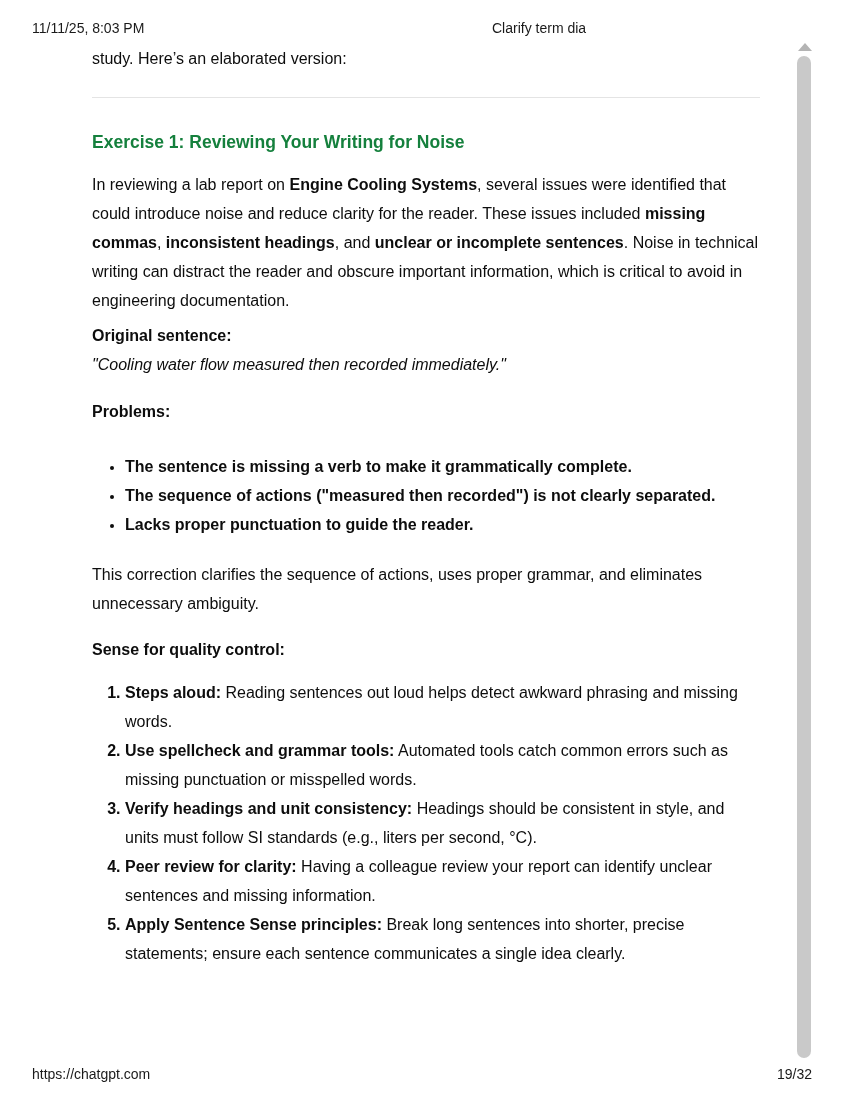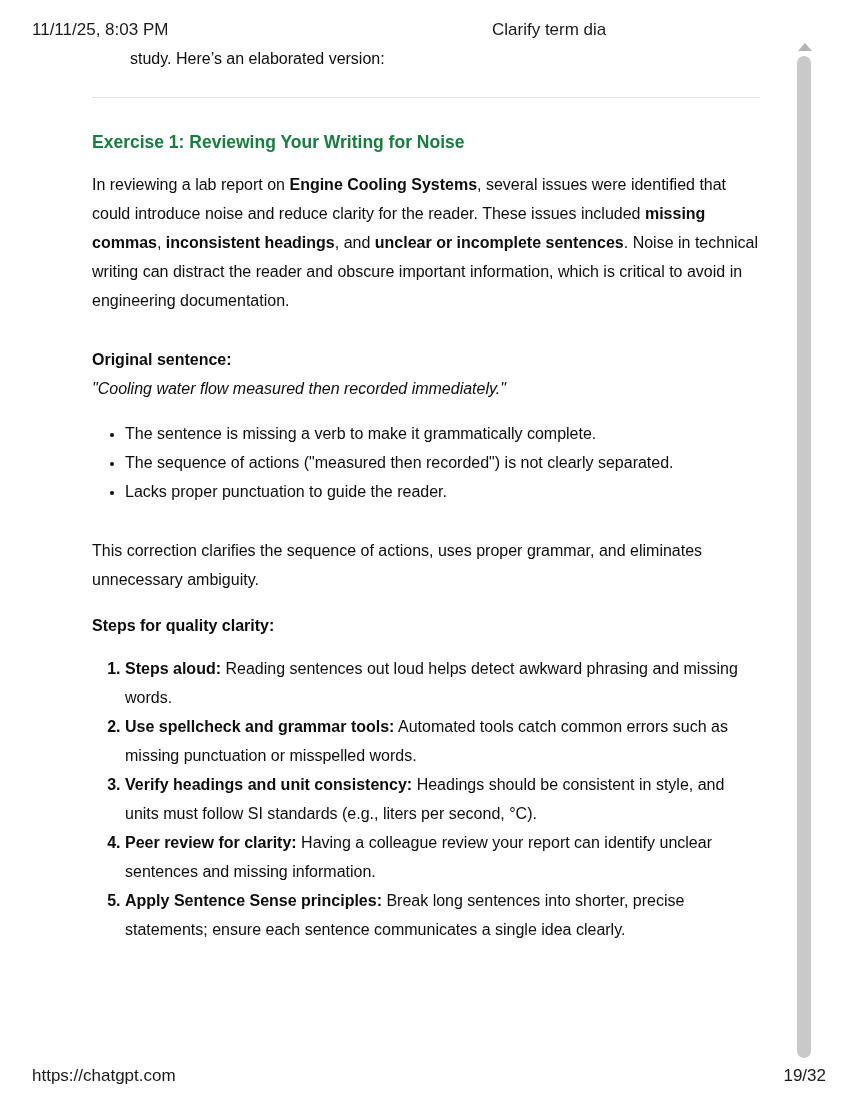--- a/index.html
+++ b/index.html
@@ -9,70 +9,71 @@
     font-family: "Liberation Sans", "DejaVu Sans", sans-serif;
     color: #0d0d0d;
     position: relative;
     overflow: hidden;
   }
 
   
   .print-header, .print-footer {
     position: absolute;
     left: 32px;
-    right: 24px;
-    font-size: 17px;
+    right: 38px;
+    font-size: 14px;
     color: #1a1a1a;
   }
   .print-header { top: 20px; height: 14px; }
   .header-datetime { position: absolute; left: 0; top: 0; white-space: nowrap; }
   .header-doc-title { position: absolute; left: 460px; top: 0; white-space: nowrap; }
   .print-footer { top: 1066px; height: 14px; }
   .footer-url { position: absolute; left: 0; top: 0; }
   .footer-page { position: absolute; right: 0; top: 0; }
 
   
   .content {
     position: absolute;
     left: 92px;
     top: 0;
     width: 668px;
     font-size: 16px;
     line-height: 29px;
     color: #0d0d0d;
   }
-  .intro { margin-top: 44px; margin-left: 38px; }
+  .intro { margin-top: 44px; }
   hr.divider {
     margin-top: 24px;
     border: none;
     border-top: 1px solid #e4e4e4;
     height: 0;
   }
   h3.exercise-heading {
     margin-top: 32px;
     font-size: 17.5px;
     line-height: 24px;
     font-weight: 700;
     color: #15803d;
   }
   .overview { margin-top: 16px; }
-  .block-original { margin-top: 30px; }
+  .block-original { margin-top: 6px; }
   .problems-label { margin-top: 18px; }
   .b { font-weight: 700; }
   em.quote { font-style: italic; }
 
   ul.problems-list {
-    margin-top: 16px;
+    margin-top: 26px;
     padding-left: 33px;
     list-style: disc;
+    font-weight: bold;
   }
   ul.problems-list li::marker { color: #0d0d0d; font-size: 13px; }
 
   .block-corrected { margin-top: 5px; }
-  .note { margin-top: 30px; }
+  .note { margin-top: 21px; }
   .steps-label { margin-top: 17px; }
 
   ol.steps-list {
     margin-top: 14px;
     padding-left: 33px;
     list-style: decimal;
   }
   ol.steps-list li::marker { font-weight: 700; color: #0d0d0d; }
 
   
@@ -113,34 +114,35 @@
 
     <h3 class="exercise-heading">Exercise 1: Reviewing Your Writing for Noise</h3>
 
     <p class="overview"><span>In reviewing a lab report on </span><span style="font-weight: 700;">Engine Cooling Systems</span><span>, several issues were identified that could introduce noise and reduce clarity for the reader. These issues included </span><span style="font-weight: 700;">missing commas</span><span>, </span><span style="font-weight: 700;">inconsistent headings</span><span>, and </span><span style="font-weight: 700;">unclear or incomplete sentences</span><span>. Noise in technical writing can distract the reader and obscure important information, which is critical to avoid in engineering documentation.</span></p>
 
     <p class="block-original">
       <span class="b">Original sentence:</span><br>
       <em class="quote">"Cooling water flow measured then recorded immediately."</em>
     </p>
 
+    <p class="b problems-label">Problems:</p>
 
     <ul class="problems-list">
 
         <li>The sentence is missing a verb to make it grammatically complete.</li>
 
         <li>The sequence of actions ("measured then recorded") is not clearly separated.</li>
 
         <li>Lacks proper punctuation to guide the reader.</li>
       </ul>
 
 
     <p class="note">This correction clarifies the sequence of actions, uses proper grammar, and eliminates unnecessary ambiguity.</p>
 
-    <p class="b steps-label">Steps for quality clarity:</p>
+    <p class="b steps-label">Sense for quality control:</p>
 
     <ol class="steps-list">
 
         <li><span class="b">Steps aloud:</span><span> Reading sentences out loud helps detect awkward phrasing and missing words.</span></li>
 
         <li><span class="b">Use spellcheck and grammar tools:</span><span> Automated tools catch common errors such as missing punctuation or misspelled words.</span></li>
 
         <li><span class="b">Verify headings and unit consistency:</span><span> Headings should be consistent in style, and units must follow SI standards (e.g., liters per second, °C).</span></li>
 
         <li><span class="b">Peer review for clarity:</span><span> Having a colleague review your report can identify unclear sentences and missing information.</span></li>

